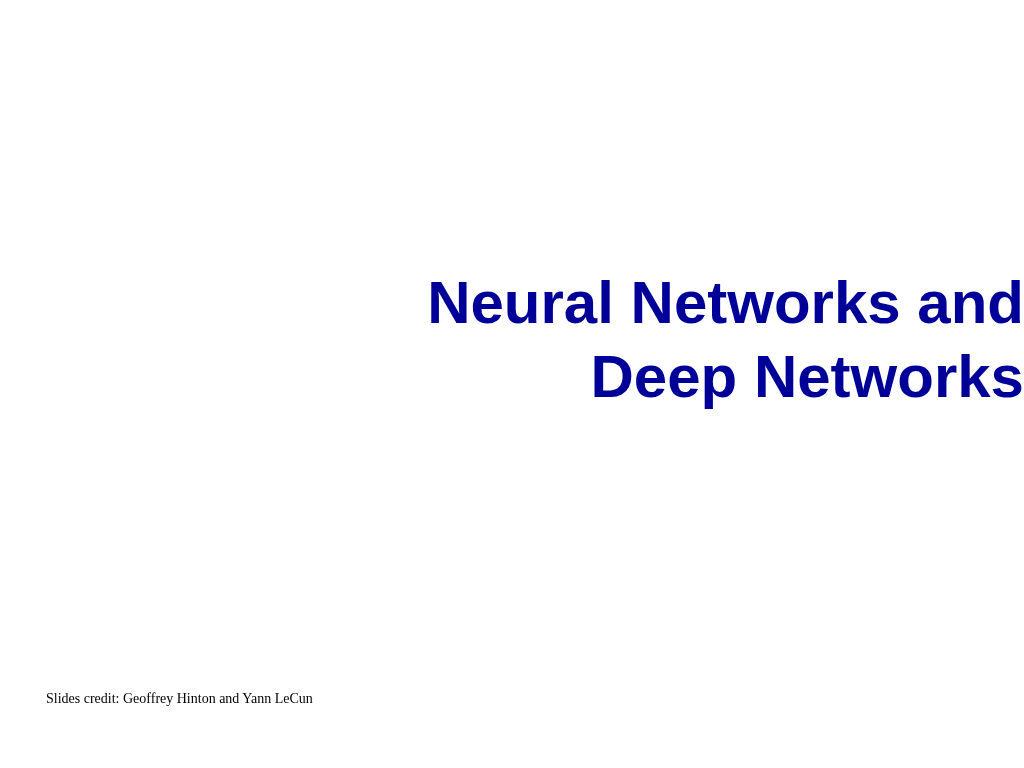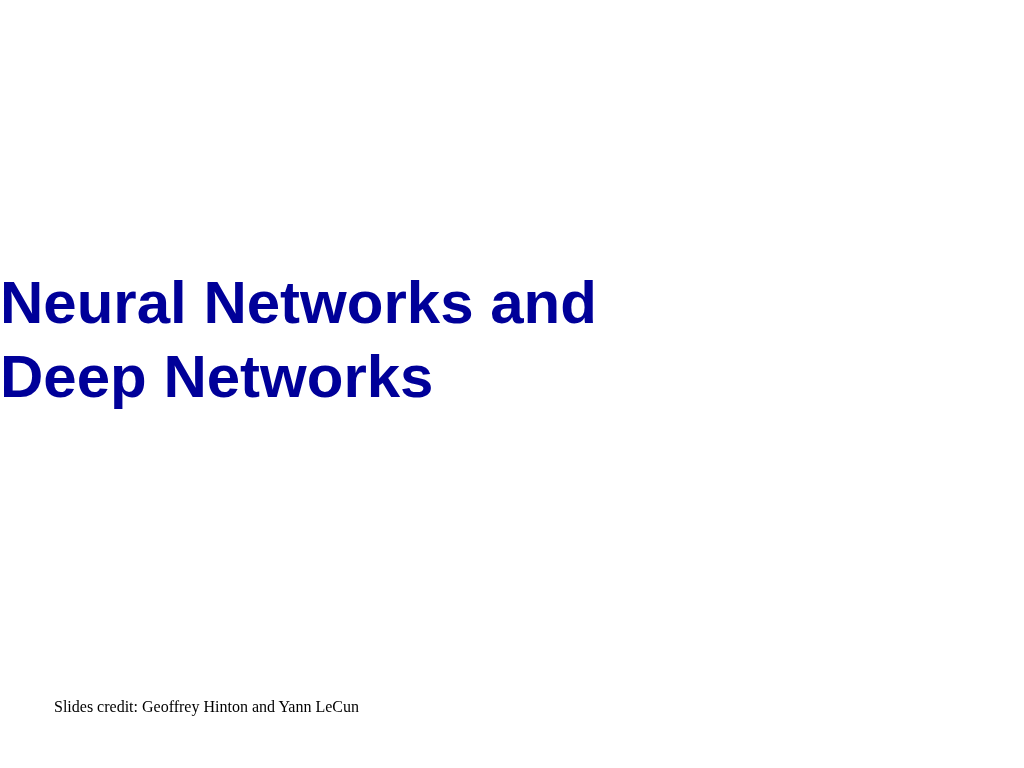--- a/index.html
+++ b/index.html
@@ -14,40 +14,40 @@
       position: relative;
       width: 1024px;
       height: 768px;
       background: #ffffff;
     }
     .title {
       position: absolute;
       left: 0;
       top: 266px;
       width: 1024px;
-      text-align: left;
+      text-align: right;
       font-family: "Liberation Sans", sans-serif;
       font-weight: bold;
       font-size: 60px;
       line-height: 74px;
       color: #000099;
       margin: 0;
     }
     .title span {
       display: block;
     }
     .credit {
       position: absolute;
       left: 42px;
       top: 684px;
       font-family: "Liberation Serif", serif;
-      font-size: 16px;
+      font-size: 14px;
       line-height: 22px;
       color: #000000;
-      margin: 12px;
+      margin: 4px;
     }
   </style>
 </head>
 <body>
 
 <div class="slide">
   <h1 class="title">
     <span>Neural Networks and</span>
     <span>Deep Networks</span>
   </h1>

